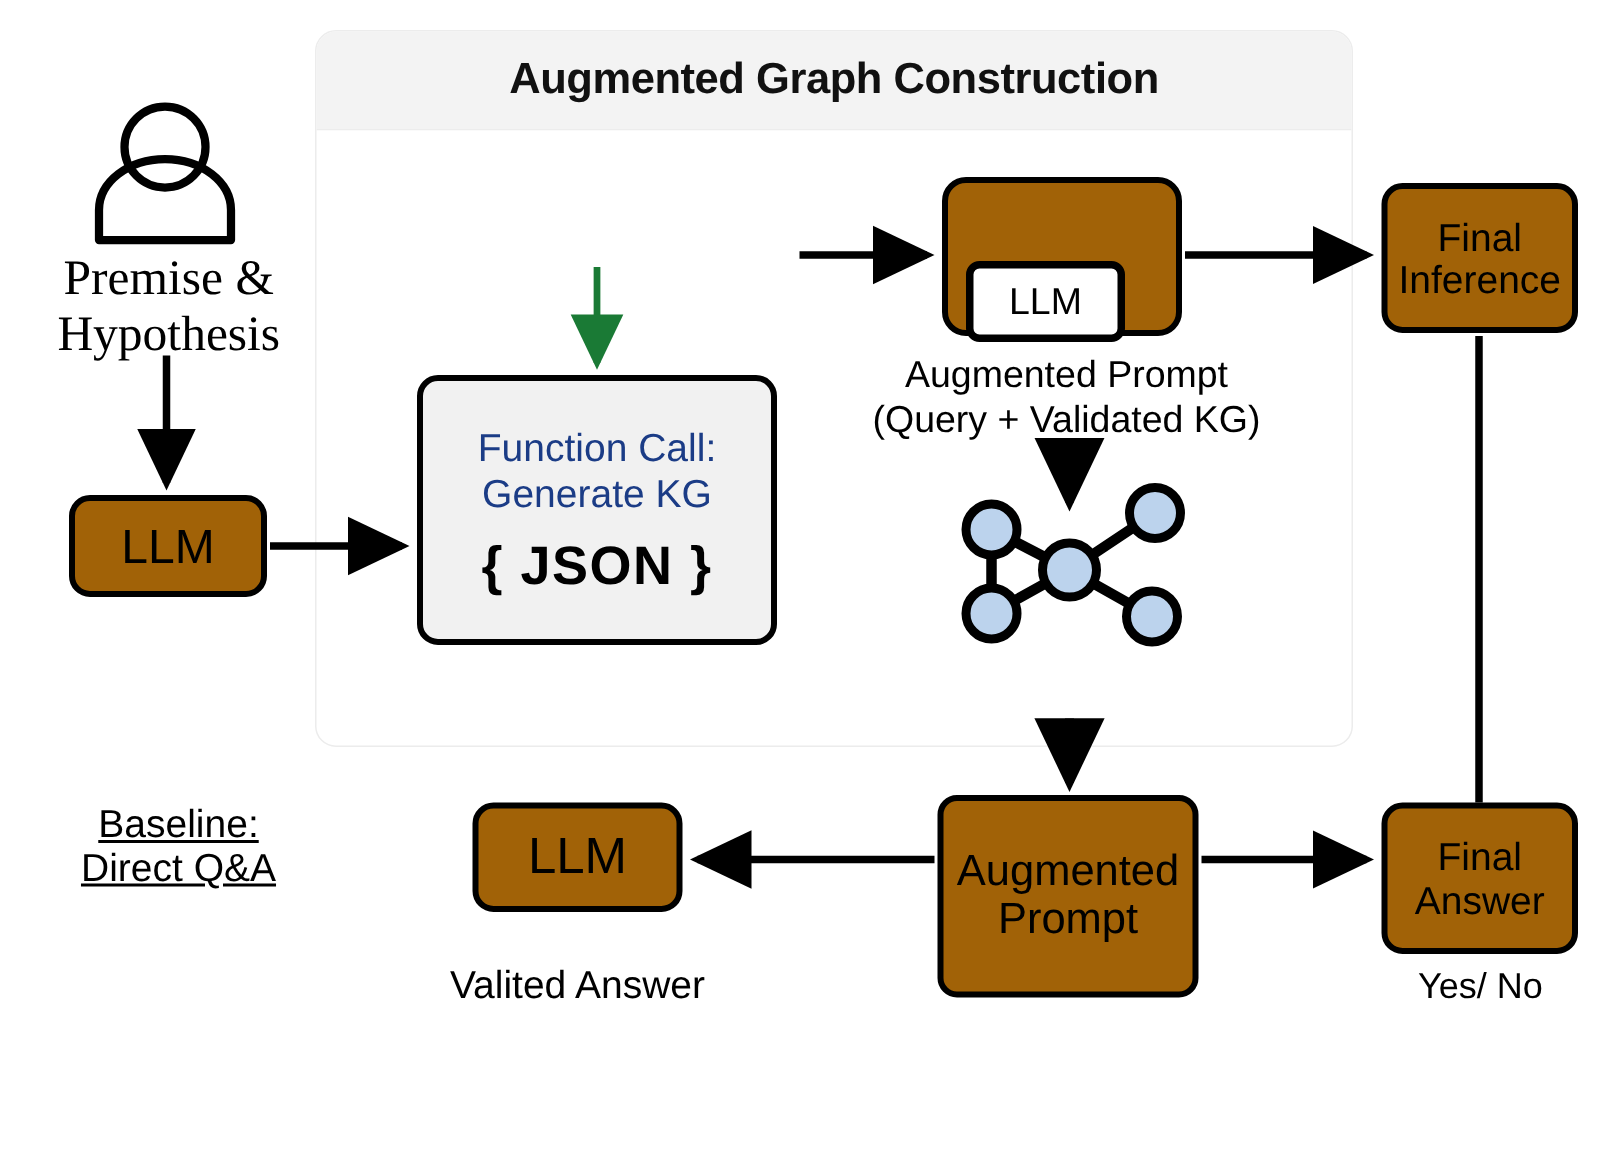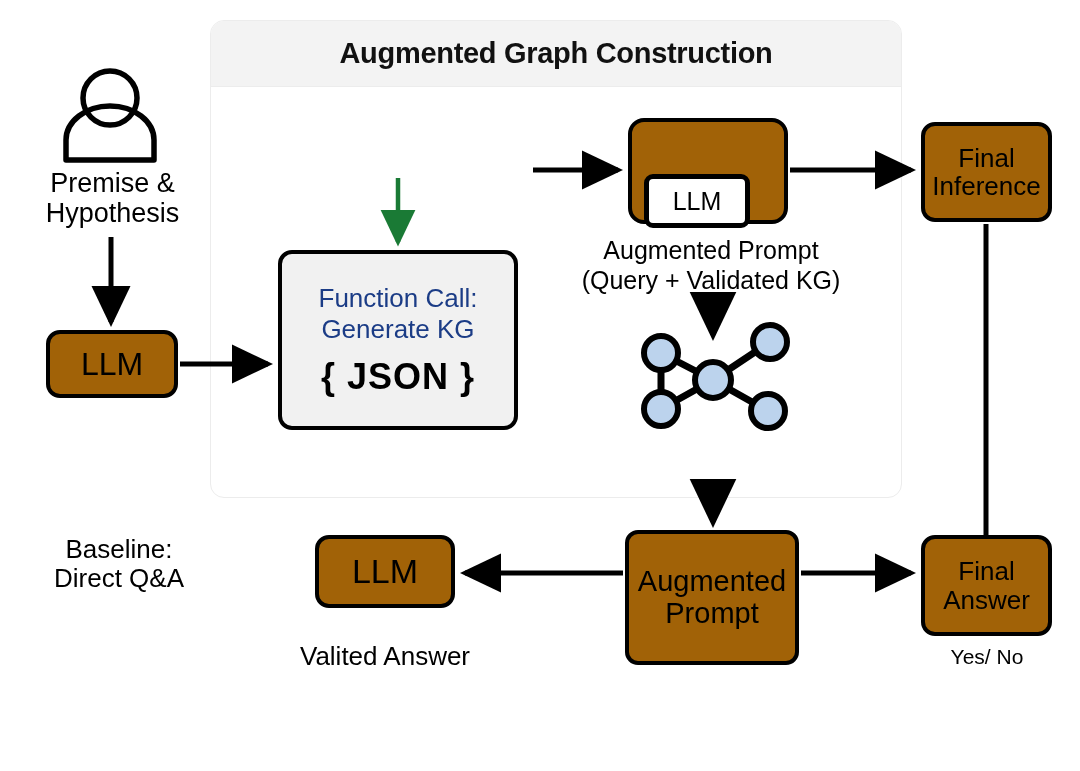--- a/index.html
+++ b/index.html
@@ -78,21 +78,22 @@
   
   #lines {
     position: absolute;
     left: 0; top: 0;
     width: 1080px;
     height: 771px;
     pointer-events: none;
   }
   #premise-label {
     left: 10px; top: 168px; width: 205px;
-    font-size: 27px;
+    font-size: 33px;
+    font-family: Liberation Serif, serif;
   }
   #llm-left {
     left: 46px; top: 330px; width: 132px; height: 68px;
     font-size: 32px;
   }
   #fc-box {
     left: 278px; top: 250px; width: 240px; height: 180px;
   }
   #fc-title {
     font-size: 26px;
@@ -128,25 +129,26 @@
   #final-inf {
     left: 921px; top: 122px; width: 131px; height: 100px;
     font-size: 26px;
   }
   #final-ans {
     left: 921px; top: 535px; width: 131px; height: 101px;
     font-size: 26px;
   }
   #yesno-label {
     left: 908px; top: 645px; width: 158px;
-    font-size: 21px;
+    font-size: 24px;
   }
   #baseline-label {
     left: 12px; top: 535px; width: 214px;
     font-size: 26px;
+    text-decoration: underline;
   }
   #llm-bottom {
     left: 315px; top: 535px; width: 140px; height: 73px;
     font-size: 34px;
   }
   #direct-answer-label {
     left: 283px; top: 642px; width: 204px;
     font-size: 26px;
   }
   #aug-prompt-box {

